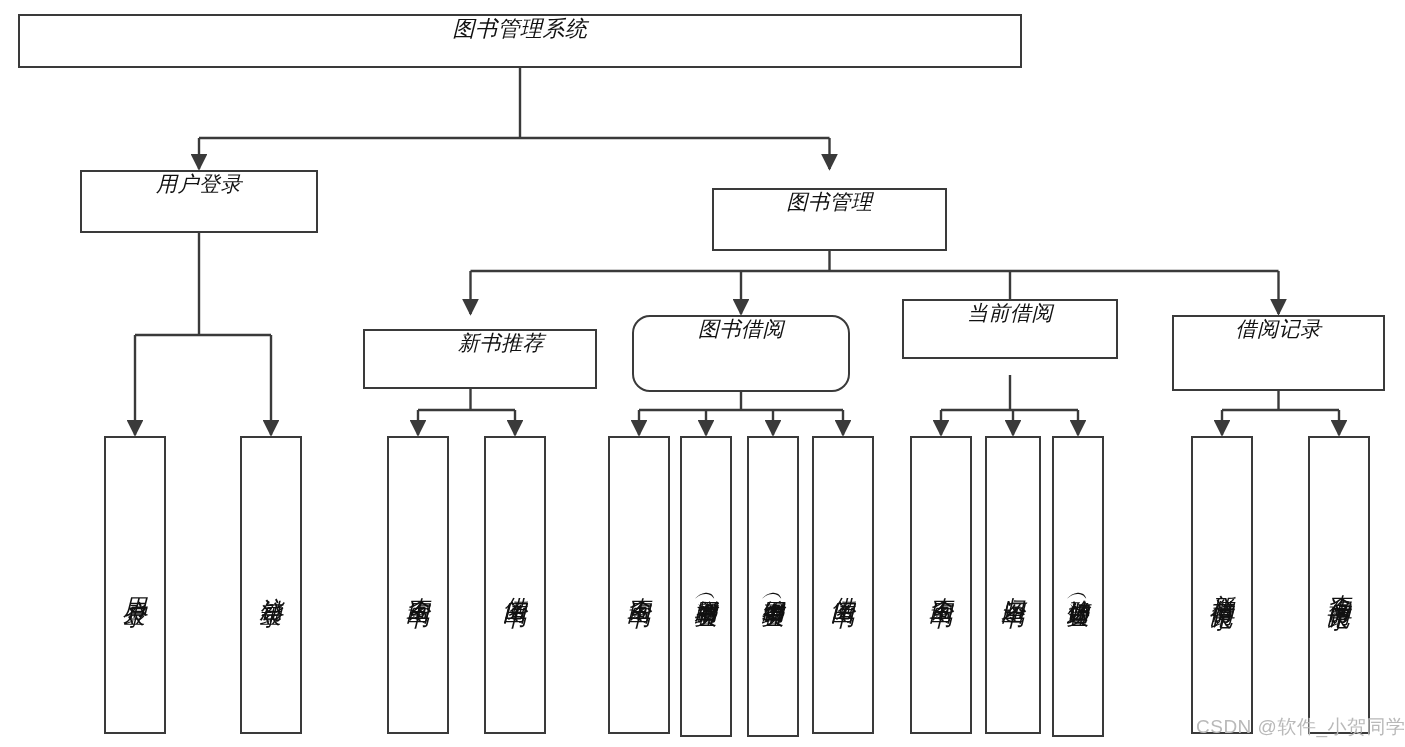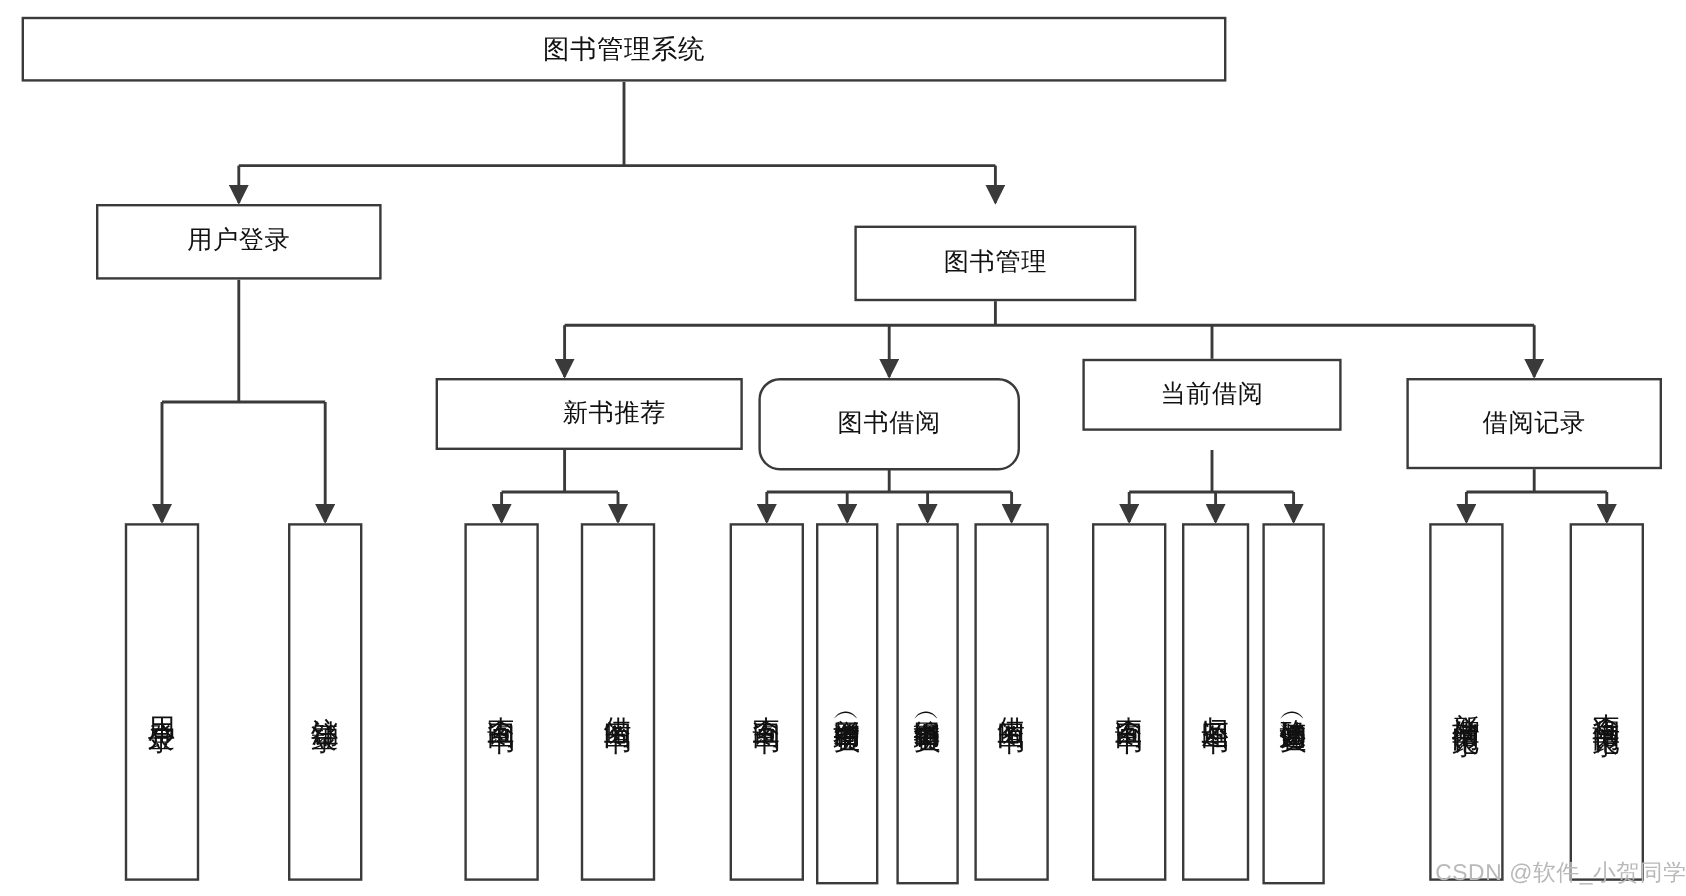--- a/index.html
+++ b/index.html
@@ -26,23 +26,23 @@
     width: 1405px;
     height: 747px;
     pointer-events: none;
   }
   .node {
     position: absolute;
     box-sizing: border-box;
     border: 2px solid #3a3a3a;
     background: #ffffff;
     display: flex;
-    align-items: center;
     justify-content: center;
     text-align: center;
+    font-style: italic;
   }
   .node .lbl {
     display: block;
     line-height: 1.18;
     letter-spacing: 0.5px;
     color: #111111;
   }
   
   .node.h .lbl {
     font-size: 21px;
@@ -125,21 +125,21 @@
     <span class="lbl">图书管理系统</span>
   </div>
 
   <div class="node h" style="left: 80px; top: 170px; width: 238px; height: 63px;">
     <span class="lbl">用户登录</span>
   </div>
   <div class="node h" style="left: 712px; top: 188px; width: 235px; height: 63px;">
     <span class="lbl">图书管理</span>
   </div>
 
-  <div class="node h" style="left: 363px; top: 315px; width: 256px; height: 60px; padding-left: 42px;">
+  <div class="node h" style="left: 363px; top: 329px; width: 234px; height: 60px; padding-left: 42px;">
     <span class="lbl">新书推荐</span>
   </div>
   <div class="node h" style="left: 632px; top: 315px; width: 218px; height: 77px; border-radius: 18px;">
     <span class="lbl">图书借阅</span>
   </div>
   <div class="node h" style="left: 902px; top: 299px; width: 216px; height: 60px;">
     <span class="lbl">当前借阅</span>
   </div>
   <div class="node h" style="left: 1172px; top: 315px; width: 213px; height: 76px;">
     <span class="lbl">借阅记录</span>

